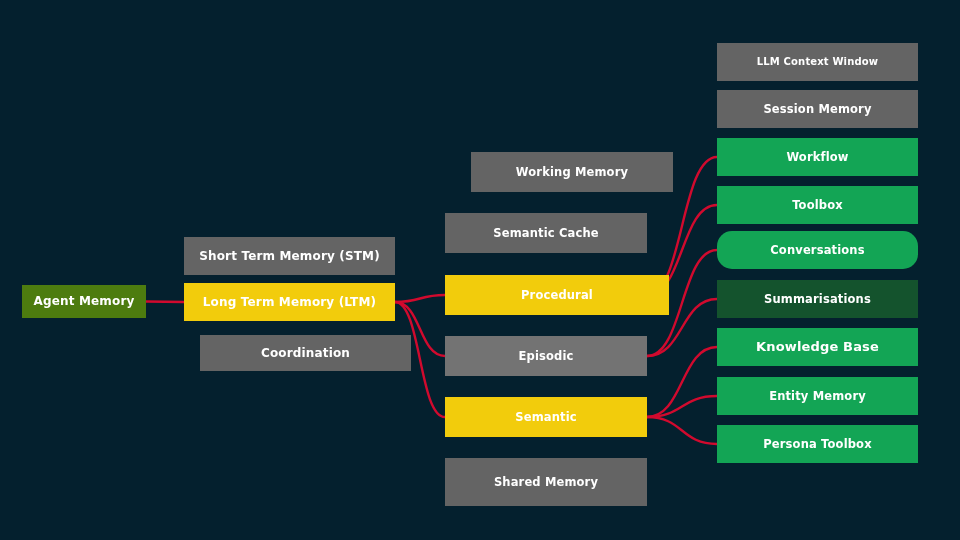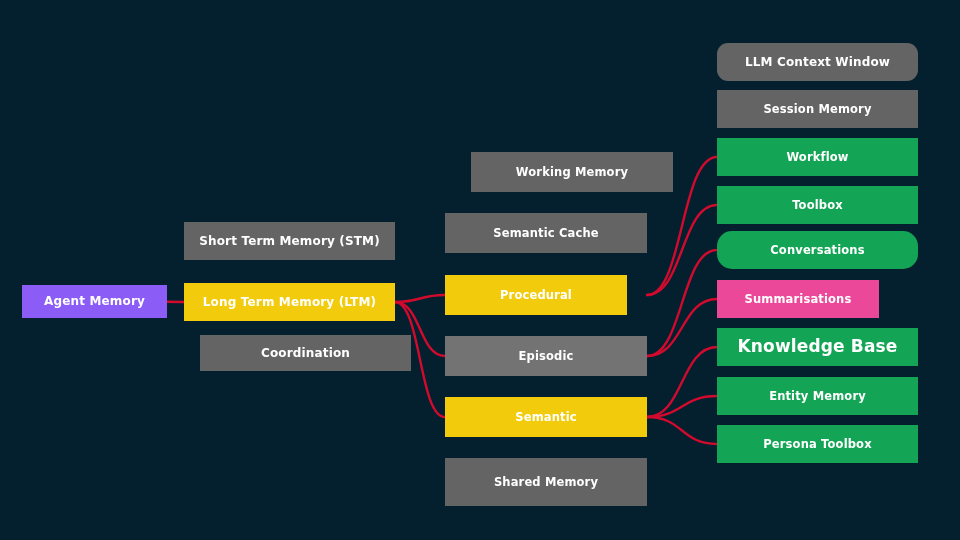--- a/index.html
+++ b/index.html
@@ -49,69 +49,69 @@
       <path d="M 395 302 C 421 302, 419 417, 445 417" fill="none" stroke="#d10a2e" stroke-width="2.4" stroke-linecap="round"></path>
       <path d="M 647 295 C 683.4 295, 680.6 157, 717 157" fill="none" stroke="#d10a2e" stroke-width="2.4" stroke-linecap="round"></path>
       <path d="M 647 295 C 683.4 295, 680.6 205, 717 205" fill="none" stroke="#d10a2e" stroke-width="2.4" stroke-linecap="round"></path>
       <path d="M 647 356 C 683.4 356, 680.6 250, 717 250" fill="none" stroke="#d10a2e" stroke-width="2.4" stroke-linecap="round"></path>
       <path d="M 647 356 C 683.4 356, 680.6 299, 717 299" fill="none" stroke="#d10a2e" stroke-width="2.4" stroke-linecap="round"></path>
       <path d="M 647 417 C 683.4 417, 680.6 347, 717 347" fill="none" stroke="#d10a2e" stroke-width="2.4" stroke-linecap="round"></path>
       <path d="M 647 417 C 683.4 417, 680.6 396, 717 396" fill="none" stroke="#d10a2e" stroke-width="2.4" stroke-linecap="round"></path>
       <path d="M 647 417 C 683.4 417, 680.6 444, 717 444" fill="none" stroke="#d10a2e" stroke-width="2.4" stroke-linecap="round"></path>
     </svg>
   <div id="nodes">
-      <div class="node" style="left: 22px; top: 285px; width: 145px; height: 33px; background: #8b5cf6; font-size: 12px;">
+      <div class="node" style="left: 22px; top: 285px; width: 124px; height: 33px; background: #4d7c0f; font-size: 12px;">
         <span>Agent Memory</span>
       </div>
-      <div class="node" style="left: 184px; top: 222px; width: 211px; height: 38px; background: rgb(100, 100, 100); font-size: 12px;">
+      <div class="node" style="left: 184px; top: 237px; width: 211px; height: 38px; background: rgb(100, 100, 100); font-size: 12px;">
         <span>Short Term Memory (STM)</span>
       </div>
       <div class="node" style="left: 184px; top: 283px; width: 211px; height: 38px; background: rgb(242, 204, 12); font-size: 12px;">
         <span>Long Term Memory (LTM)</span>
       </div>
       <div class="node" style="left: 184px; top: 335px; width: 211px; height: 36px; background: rgb(100, 100, 100); font-size: 12px; margin-left: 16px;">
         <span>Coordination</span>
       </div>
       <div class="node" style="left: 445px; top: 152px; width: 202px; height: 40px; background: rgb(100, 100, 100); font-size: 11.5px; margin-left: 26px;">
         <span>Working Memory</span>
       </div>
       <div class="node" style="left: 445px; top: 213px; width: 202px; height: 40px; background: rgb(100, 100, 100); font-size: 11.5px;">
         <span>Semantic Cache</span>
       </div>
-      <div class="node" style="left: 445px; top: 275px; width: 182px; height: 40px; background: rgb(242, 204, 12); font-size: 11.5px;">
+      <div class="node" style="left: 445px; top: 275px; width: 224px; height: 40px; background: rgb(242, 204, 12); font-size: 11.5px;">
         <span>Procedural</span>
       </div>
       <div class="node" style="left: 445px; top: 336px; width: 202px; height: 40px; background: #737373; font-size: 11.5px;">
         <span>Episodic</span>
       </div>
       <div class="node" style="left: 445px; top: 397px; width: 202px; height: 40px; background: rgb(242, 204, 12); font-size: 11.5px;">
         <span>Semantic</span>
       </div>
       <div class="node" style="left: 445px; top: 458px; width: 202px; height: 48px; background: rgb(100, 100, 100); font-size: 11.5px;">
         <span>Shared Memory</span>
       </div>
-      <div class="node" style="left: 717px; top: 43px; width: 201px; height: 38px; background: rgb(100, 100, 100); font-size: 12px; border-radius: 11px;">
+      <div class="node" style="left: 717px; top: 43px; width: 201px; height: 38px; background: rgb(100, 100, 100); font-size: 10px;">
         <span>LLM Context Window</span>
       </div>
       <div class="node" style="left: 717px; top: 90px; width: 201px; height: 38px; background: rgb(100, 100, 100); font-size: 11.5px;">
         <span>Session Memory</span>
       </div>
       <div class="node" style="left: 717px; top: 138px; width: 201px; height: 38px; background: rgb(19, 165, 85); font-size: 11.5px;">
         <span>Workflow</span>
       </div>
       <div class="node" style="left: 717px; top: 186px; width: 201px; height: 38px; background: rgb(19, 165, 85); font-size: 11.5px;">
         <span>Toolbox</span>
       </div>
       <div class="node" style="left: 717px; top: 231px; width: 201px; height: 38px; background: rgb(19, 165, 85); font-size: 11.5px; border-radius: 15px;">
         <span>Conversations</span>
       </div>
-      <div class="node" style="left: 717px; top: 280px; width: 162px; height: 38px; background: #ec4899; font-size: 11.5px;">
+      <div class="node" style="left: 717px; top: 280px; width: 201px; height: 38px; background: #14532d; font-size: 11.5px;">
         <span>Summarisations</span>
       </div>
-      <div class="node" style="left: 717px; top: 328px; width: 201px; height: 38px; background: rgb(19, 165, 85); font-size: 17px;">
+      <div class="node" style="left: 717px; top: 328px; width: 201px; height: 38px; background: rgb(19, 165, 85); font-size: 13px;">
         <span>Knowledge Base</span>
       </div>
       <div class="node" style="left: 717px; top: 377px; width: 201px; height: 38px; background: rgb(19, 165, 85); font-size: 11.5px;">
         <span>Entity Memory</span>
       </div>
       <div class="node" style="left: 717px; top: 425px; width: 201px; height: 38px; background: rgb(19, 165, 85); font-size: 11.5px;">
         <span>Persona Toolbox</span>
       </div>
     </div>
 </div>

